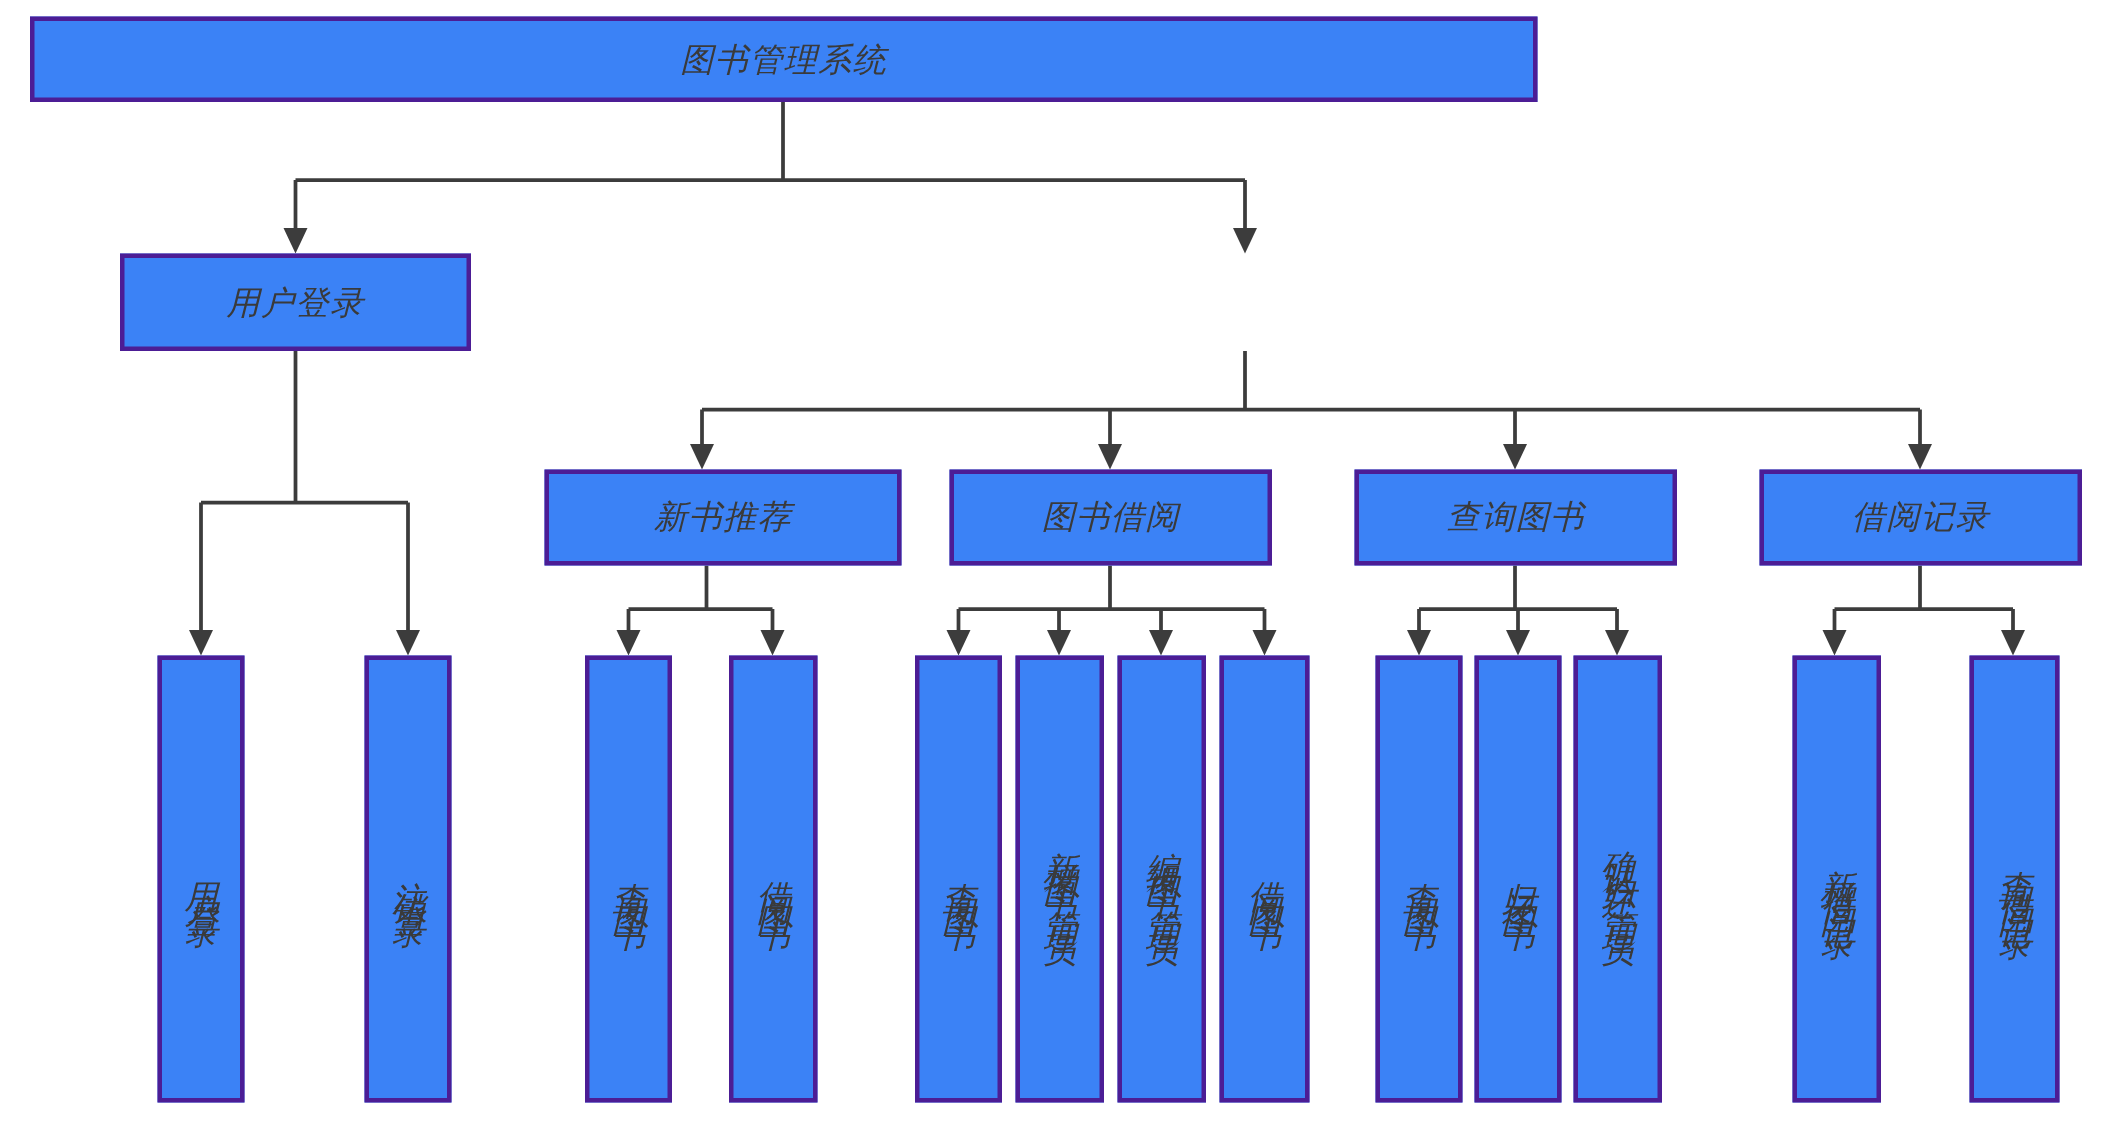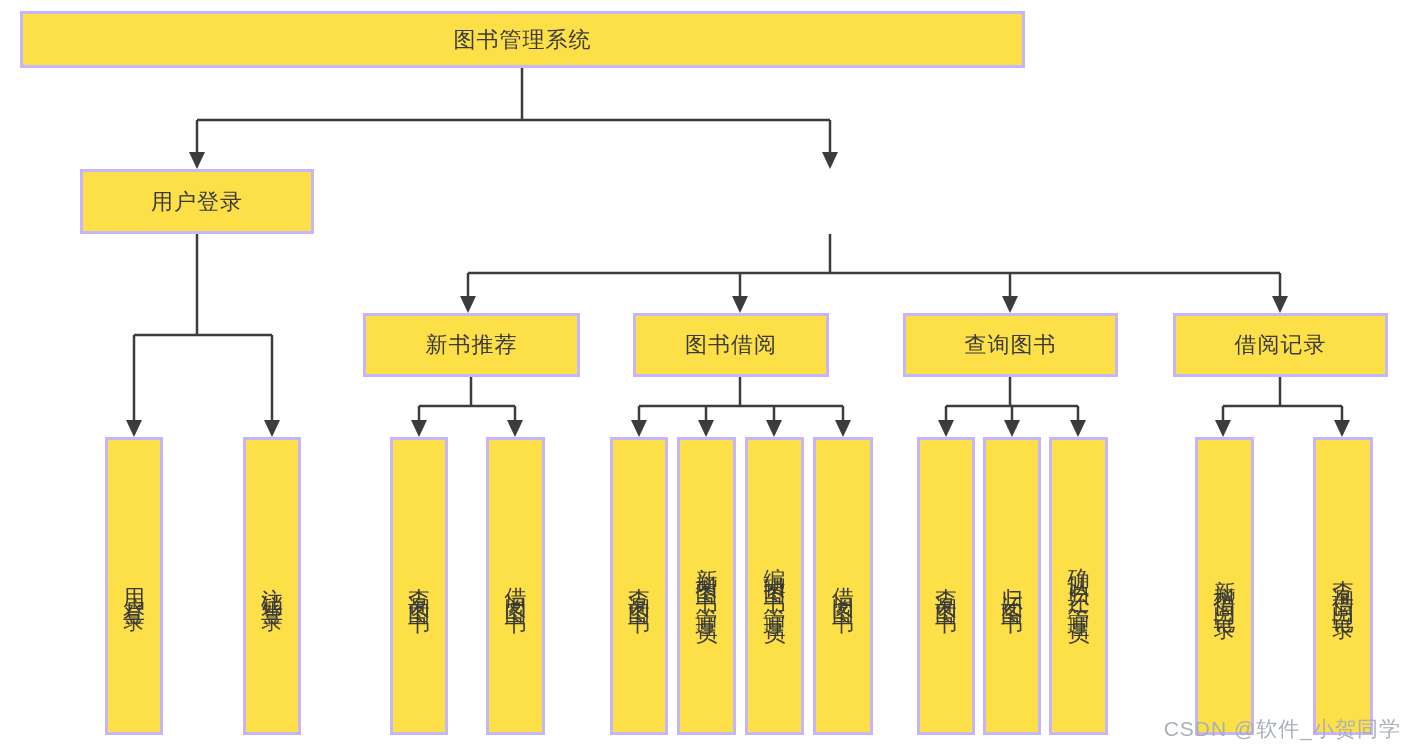--- a/index.html
+++ b/index.html
@@ -2,23 +2,23 @@
 <html><head>
 <meta charset="utf-8">
 <style>
   html,body{margin:0;padding:0;background:#ffffff;}
   #stage{
     position:relative;width:1405px;height:747px;overflow:hidden;background:#ffffff;
     font-family:"Liberation Sans","DejaVu Sans",sans-serif;
   }
   #wires{position:absolute;left:0;top:0;width:1405px;height:747px;}
   .box{
-    position:absolute;box-sizing:border-box;border:3px solid #c4b5fd;background:#fde047;
+    position:absolute;box-sizing:border-box;border:3px solid #4c1d95;background:#3b82f6;
     display:flex;align-items:center;justify-content:center;
-    color:#3a3a3a;font-size:22px;white-space:nowrap;
+    color:#3a3a3a;font-size:22px;white-space:nowrap;font-style:italic;
   }
   .h{letter-spacing:1px;}
   .v{
     writing-mode:vertical-rl;
     letter-spacing:8px;
     font-size:22px;
     white-space:normal;
   }
   #watermark{
     position:absolute;right:4px;bottom:4px;z-index:10;
@@ -93,22 +93,22 @@
       <polygon points="1070,420 1086,420 1078,437"></polygon>
       <polygon points="1215,420 1231,420 1223,437"></polygon>
       <polygon points="1334,420 1350,420 1342,437"></polygon>
     </g>
   </svg>
 
   <div class="box h" style="left:20px;top:11px;width:1005px;height:57px">图书管理系统</div>
 
   <div class="box h" style="left:80px;top:169px;width:234px;height:65px">用户登录</div>
 
-  <div class="box h" style="left:363px;top:313px;width:217px;height:64px">新书推荐</div>
-  <div class="box h" style="left:633px;top:313px;width:196px;height:64px">图书借阅</div>
+  <div class="box h" style="left:363px;top:313px;width:238px;height:64px">新书推荐</div>
+  <div class="box h" style="left:633px;top:313px;width:215px;height:64px">图书借阅</div>
   <div class="box h" style="left:903px;top:313px;width:215px;height:64px">查询图书</div>
   <div class="box h" style="left:1173px;top:313px;width:215px;height:64px">借阅记录</div>
 
   <div class="box v" style="left:105px;top:437px;width:58px;height:298px">用户登录</div>
   <div class="box v" style="left:243px;top:437px;width:58px;height:298px">注销登录</div>
 
   <div class="box v" style="left:390px;top:437px;width:58px;height:298px">查询图书</div>
   <div class="box v" style="left:486px;top:437px;width:59px;height:298px">借阅图书</div>
 
   <div class="box v" style="left:610px;top:437px;width:58px;height:298px">查询图书</div>
@@ -116,14 +116,13 @@
   <div class="box v" style="left:745px;top:437px;width:59px;height:298px">编辑图书（管理员）</div>
   <div class="box v" style="left:813px;top:437px;width:60px;height:298px">借阅图书</div>
 
   <div class="box v" style="left:917px;top:437px;width:58px;height:298px">查询图书</div>
   <div class="box v" style="left:983px;top:437px;width:58px;height:298px">归还图书</div>
   <div class="box v" style="left:1049px;top:437px;width:59px;height:298px">确认归还（管理员）</div>
 
   <div class="box v" style="left:1195px;top:437px;width:59px;height:298px">新增借阅记录</div>
   <div class="box v" style="left:1313px;top:437px;width:60px;height:298px">查询借阅记录</div>
 
-  <div id="watermark">CSDN @软件_小贺同学</div>
 </div>
 
 </body></html>

